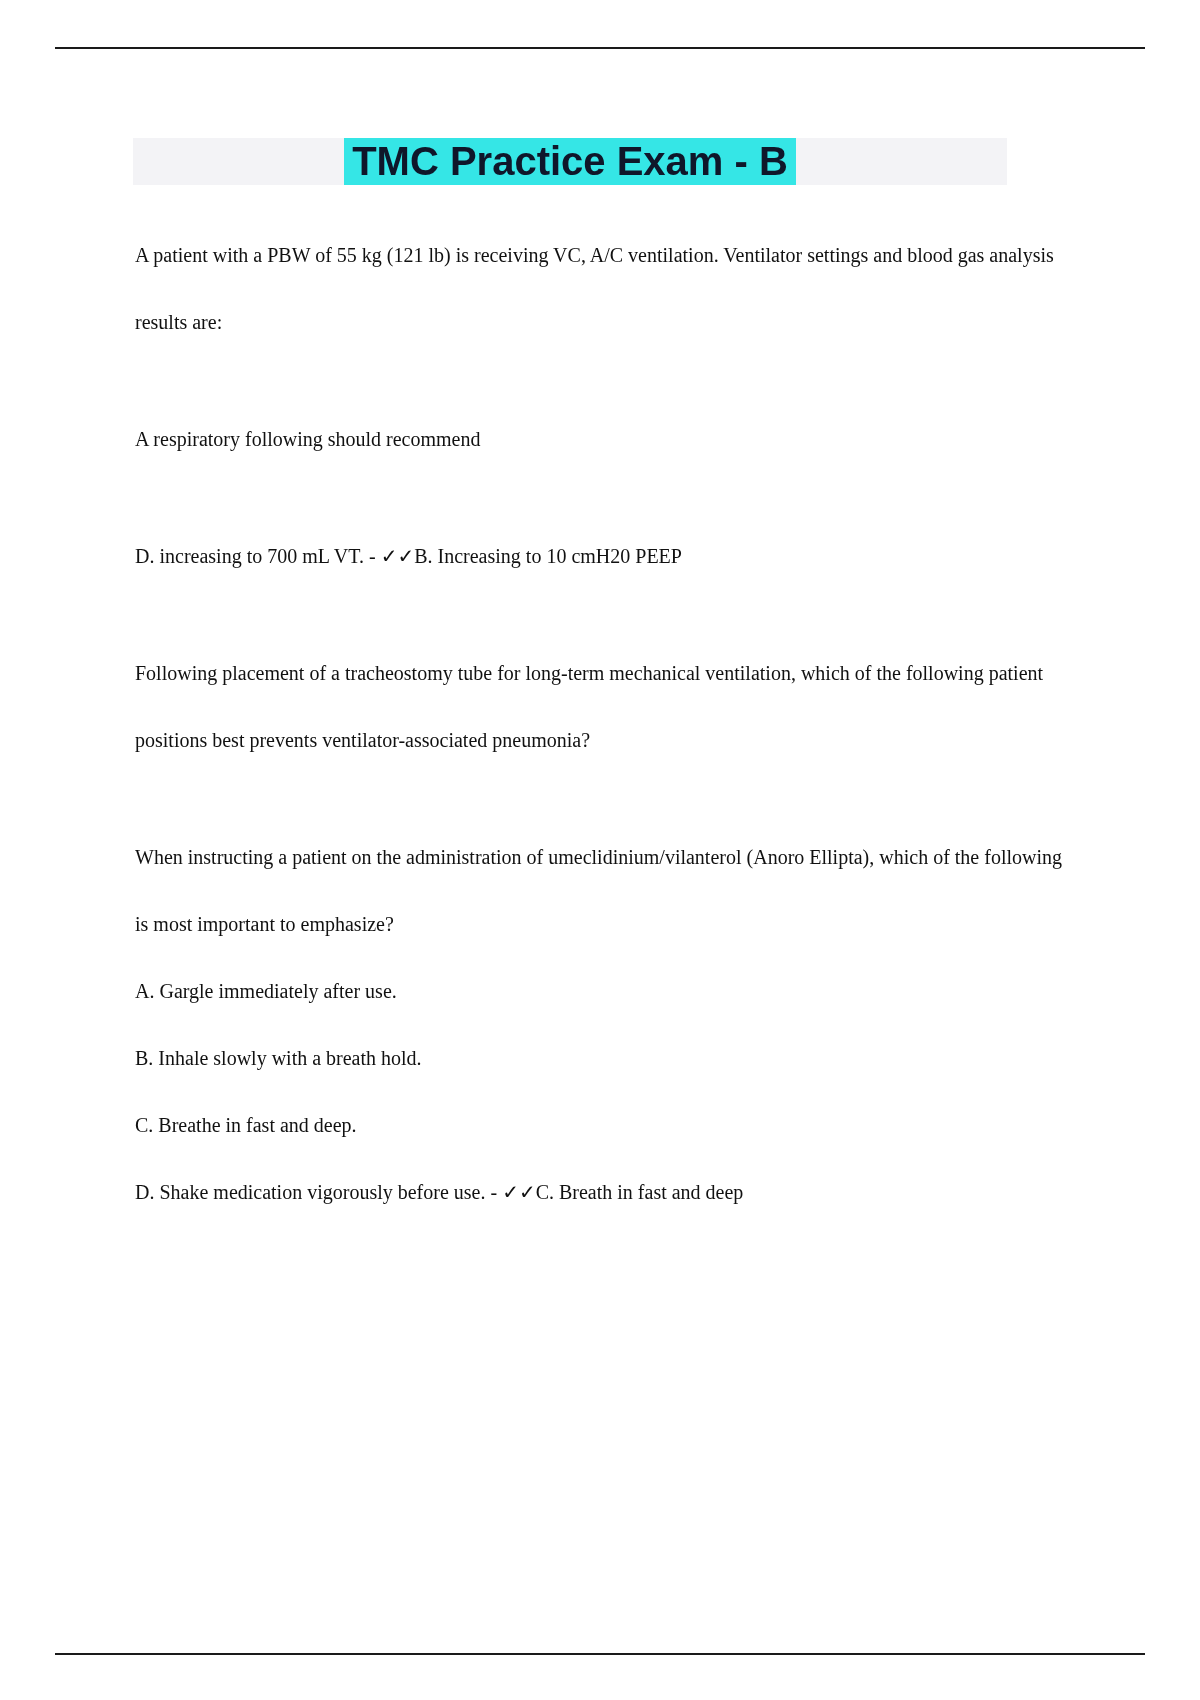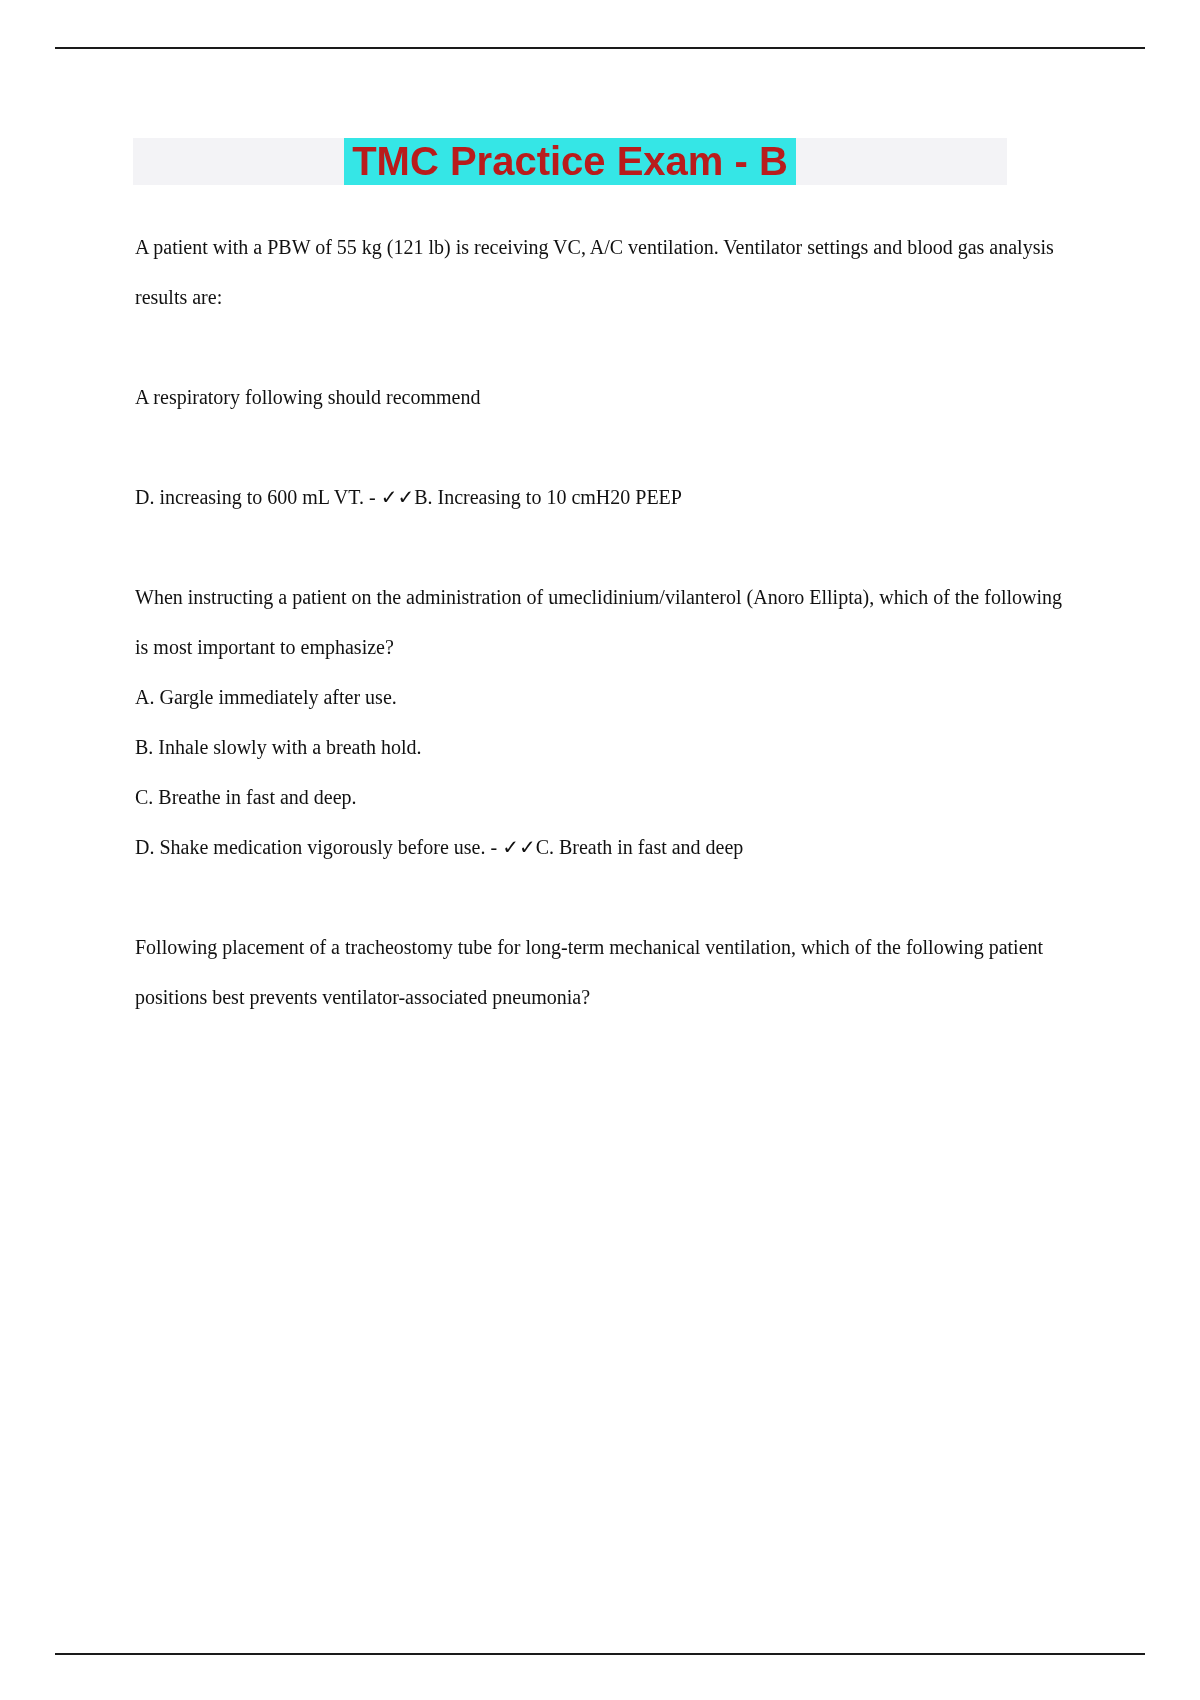--- a/index.html
+++ b/index.html
@@ -30,40 +30,40 @@
     left: 133px;
     top: 138px;
     width: 874px;
     height: 47px;
     background: #f3f3f6;
     text-align: center;
   }
   .title-text {
     display: inline-block;
     background: #35e6e6;
-    color: #b91c1c;
+    color: #0f172a;
     font-family: "Liberation Sans", sans-serif;
     font-weight: bold;
     font-size: 40px;
     line-height: 47px;
     padding: 0 8px;
     white-space: nowrap;
   }
 
   .doc-body {
     position: absolute;
     left: 135px;
     top: 222px;
     width: 935px;
     font-size: 20px;
     color: #111111;
   }
   .doc-body p {
     margin: 0;
-    line-height: 50px;
+    line-height: 67px;
   }
   .block {
     margin-bottom: 50px;
   }
   .block:last-child {
     margin-bottom: 0;
   }
 </style>
 </head>
 <body>
@@ -80,32 +80,32 @@
 
     <div class="block">
       <p>A patient with a PBW of 55 kg (121 lb) is receiving VC, A/C ventilation. Ventilator settings and blood gas analysis results are:</p>
     </div>
 
     <div class="block">
       <p>A respiratory following should recommend</p>
     </div>
 
     <div class="block">
-      <p>D. increasing to 600 mL VT. - ✓✓B. Increasing to 10 cmH20 PEEP</p>
+      <p>D. increasing to 700 mL VT. - ✓✓B. Increasing to 10 cmH20 PEEP</p>
+    </div>
+
+    <div class="block">
+      <p>Following placement of a tracheostomy tube for long-term mechanical ventilation, which of the following patient positions best prevents ventilator-associated pneumonia?</p>
     </div>
 
     <div class="block">
       <p>When instructing a patient on the administration of umeclidinium/vilanterol (Anoro Ellipta), which of the following is most important to emphasize?</p>
       <p>A. Gargle immediately after use.</p>
       <p>B. Inhale slowly with a breath hold.</p>
       <p>C. Breathe in fast and deep.</p>
       <p>D. Shake medication vigorously before use. - ✓✓C. Breath in fast and deep</p>
     </div>
 
-    <div class="block">
-      <p>Following placement of a tracheostomy tube for long-term mechanical ventilation, which of the following patient positions best prevents ventilator-associated pneumonia?</p>
-    </div>
-
   </div>
 
   <div class="rule rule-bottom"></div>
 
 </div>
 
 </body></html>

